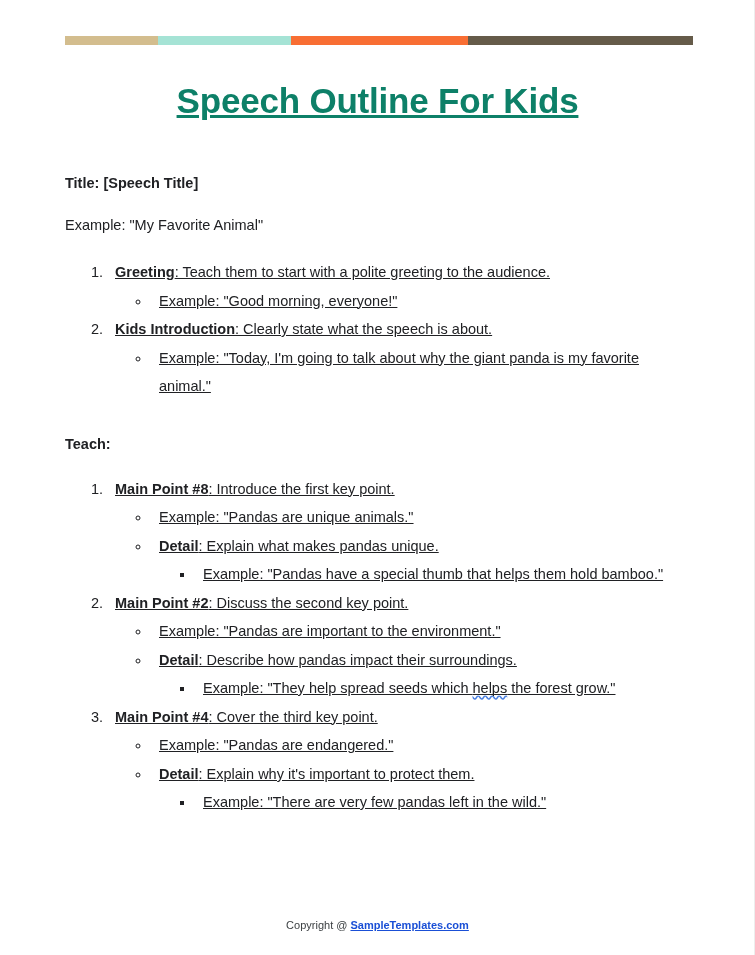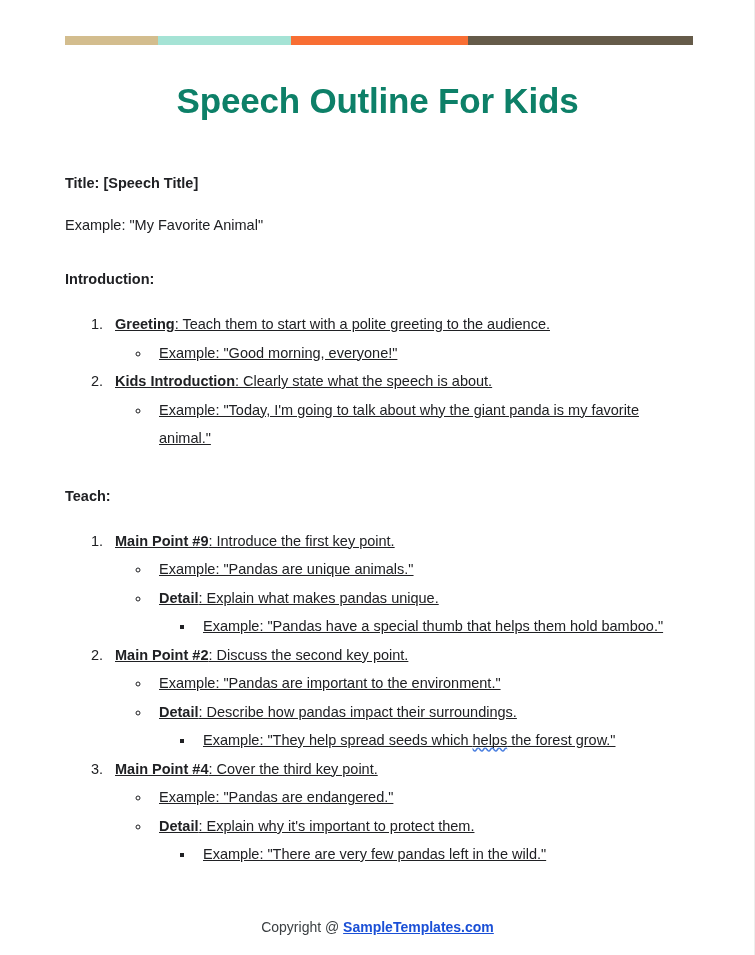--- a/index.html
+++ b/index.html
@@ -108,61 +108,60 @@
     text-underline-offset: 2px;
   }
 
   
   .footer {
     position: absolute;
     left: 0;
     top: 919px;
     width: 755px;
     text-align: center;
-    font-size: 14px;
+    font-size: 11px;
     color: #3c4043;
   }
   .footer .link {
     color: #1a4fd6;
     font-weight: bold;
     text-decoration: underline;
   }
 </style>
 </head>
 <body>
 
 <div class="page">
 
   <div class="color-bar">
       <div class="seg" style="background: rgb(211, 189, 142); width: 93px;"></div>
       <div class="seg" style="background: rgb(165, 227, 213); width: 133px;"></div>
       <div class="seg" style="background: rgb(248, 110, 51); width: 177px;"></div>
       <div class="seg" style="background: rgb(101, 91, 73); width: 225px;"></div>
     </div>
 
-  <h1 class="doc-title" style="color: rgb(13, 128, 104);">Speech Outline For Kids</h1>
+  <h1 class="doc-title" style="color: rgb(13, 128, 104); text-decoration: underline;">Speech Outline For Kids</h1>
 
   <div class="content">
 
     <p class="para heading">Title: [Speech Title]</p>
     <p class="para plain">Example: "My Favorite Animal"</p>
 
-    <p class="para heading">Introduction:</p>
     <ol class="level1">
         <li><span class="lead">Greeting</span>: Teach them to start with a polite greeting to the audience.<ul class="level2">
             <li>Example: "Good morning, everyone!"</li>
           </ul></li>
         <li><span class="lead">Kids Introduction</span>: Clearly state what the speech is about.<ul class="level2">
             <li>Example: "Today, I'm going to talk about why the giant panda is my favorite animal."</li>
           </ul></li>
       </ol>
 
     <p class="para heading section-gap">Teach:</p>
     <ol class="level1">
-        <li><span class="lead">Main Point #9</span>: Introduce the first key point.<ul class="level2">
+        <li><span class="lead">Main Point #8</span>: Introduce the first key point.<ul class="level2">
             <li>Example: "Pandas are unique animals."</li>
             <li><span class="lead">Detail</span>: Explain what makes pandas unique.<ul class="level3">
                 <li>Example: "Pandas have a special thumb that helps them hold bamboo."</li>
               </ul></li>
           </ul></li>
         <li><span class="lead">Main Point #2</span>: Discuss the second key point.<ul class="level2">
             <li>Example: "Pandas are important to the environment."</li>
             <li><span class="lead">Detail</span>: Describe how pandas impact their surroundings.<ul class="level3">
                 <li>Example: "They help spread seeds which <span class="grammar">helps</span> the forest grow."</li>
               </ul></li>

